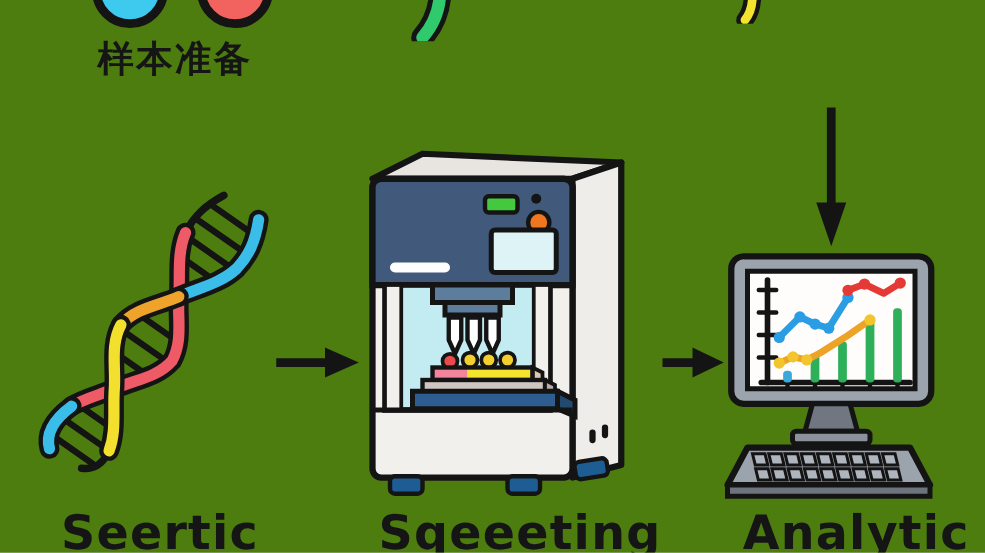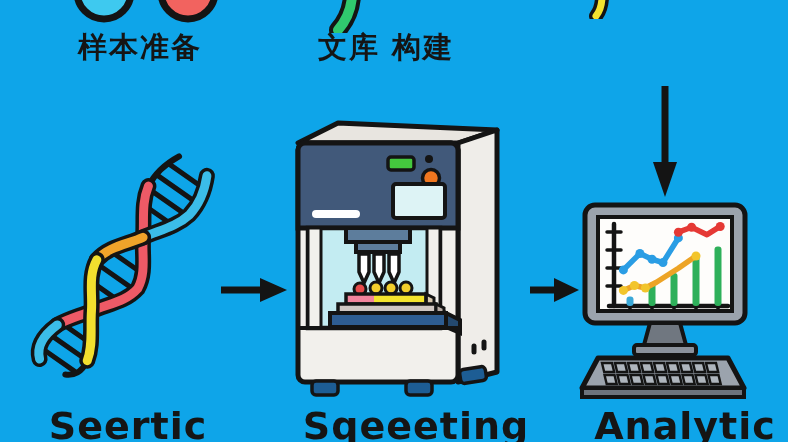--- a/index.html
+++ b/index.html
@@ -1,18 +1,18 @@
 <!DOCTYPE html>
 <html><head>
 <meta charset="utf-8">
 <style>
   html,body{margin:0;padding:0;}
   #stage{
     position:relative;width:788px;height:442px;overflow:hidden;
-    background:#0ea5e9;font-family:"DejaVu Sans","Liberation Sans",sans-serif;
+    background:#4d7c0f;font-family:"DejaVu Sans","Liberation Sans",sans-serif;
   }
   .lbl{
     position:absolute;color:#151515;font-weight:700;text-align:center;
     white-space:nowrap;transform:translateX(-50%);
   }
   .lbl-top{font-size:29px;letter-spacing:2px;top:28px;}
   .lbl-bottom{font-size:38px;letter-spacing:1px;top:404px;}
   .abs{position:absolute;}
   svg{display:block;overflow:visible;}
   .clip{overflow:hidden;}
@@ -39,21 +39,20 @@
     </svg>
   </div>
   <div class="abs clip" style="left:583px;top:0;width:40px;height:19px;">
     <svg width="40" height="19">
       <path d="M 13,16 C 17,11 19,5 19,-4" fill="none" stroke="#141414" stroke-width="14" stroke-linecap="round"></path>
       <path d="M 13,16 C 17,11 19,5 19,-4" fill="none" stroke="#f3e32f" stroke-width="7" stroke-linecap="round"></path>
     </svg>
   </div>
 
   <div class="lbl lbl-top" style="left:140px;">样本准备</div>
-  <div class="lbl lbl-top" style="left:386px;">文库 构建</div>
 
   <div class="abs" style="left:649px;top:80px;">
     <svg width="32" height="122">
       <line x1="16" y1="6" x2="16" y2="86" stroke="#141414" stroke-width="7"></line>
       <polygon points="4,82 28,82 16,117" fill="#141414"></polygon>
     </svg>
   </div>
 
   <div class="abs" style="left:68px;top:136px;width:110px;height:260px;transform:rotate(35deg);">
     <svg width="110" height="260" viewBox="0 0 110 260">

